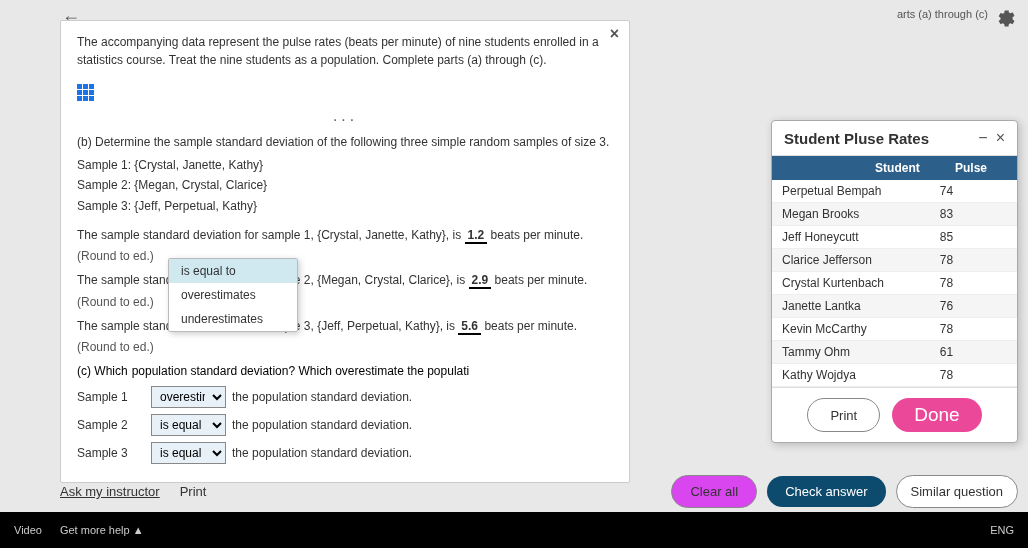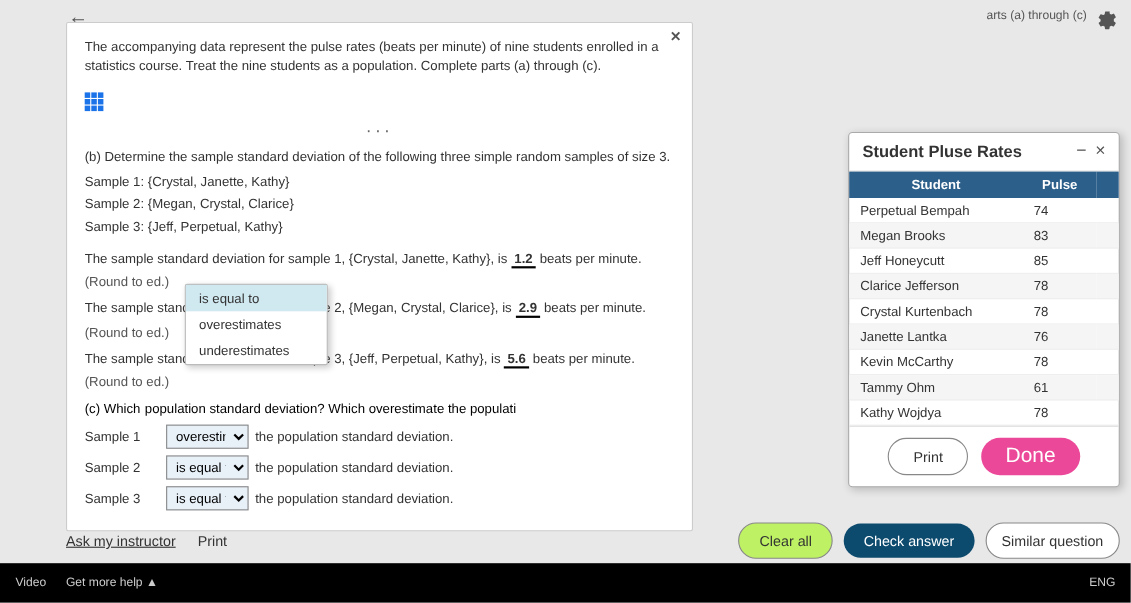--- a/index.html
+++ b/index.html
@@ -184,21 +184,21 @@
       width: 100%;
       border-collapse: collapse;
       margin: 0;
     }
 
     .pulse-table th {
       background: #2c5f8a;
       color: white;
       padding: 5px 10px;
       font-size: 12px;
-      text-align: center;
+      text-align: right;
     }
 
     .pulse-table th:last-child {
       text-align: right;
     }
 
     .pulse-table td {
       padding: 4px 10px;
       font-size: 12px;
       border-bottom: 1px solid #eee;
@@ -274,21 +274,21 @@
     .bottom-right {
       display: flex;
       gap: 10px;
       align-items: center;
     }
 
     .btn-clear {
       padding: 8px 18px;
       border: 1px solid #888;
       border-radius: 20px;
-      background: #bef264;
+      background: #d946ef;
       font-size: 13px;
       cursor: pointer;
       color: #333;
     }
 
     .btn-check {
       padding: 8px 18px;
       border: none;
       border-radius: 20px;
       background: #0c4a6e;

